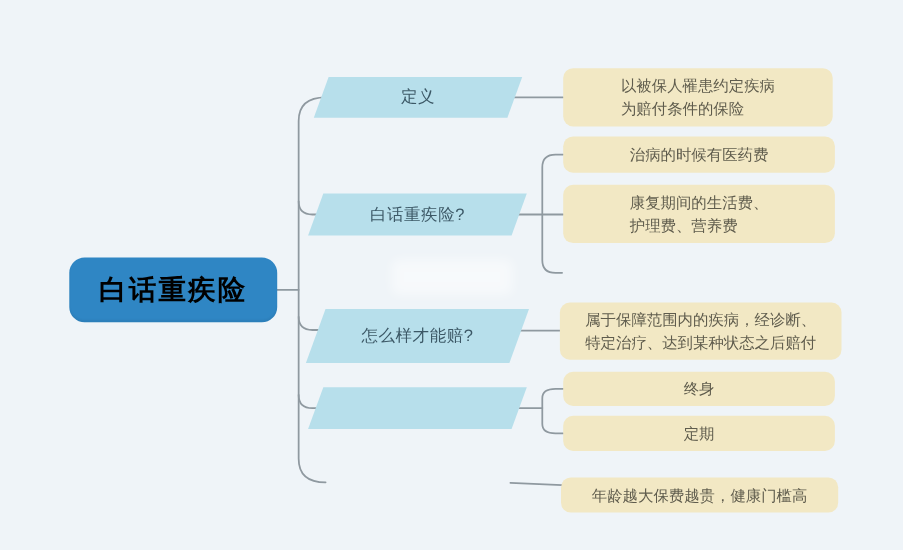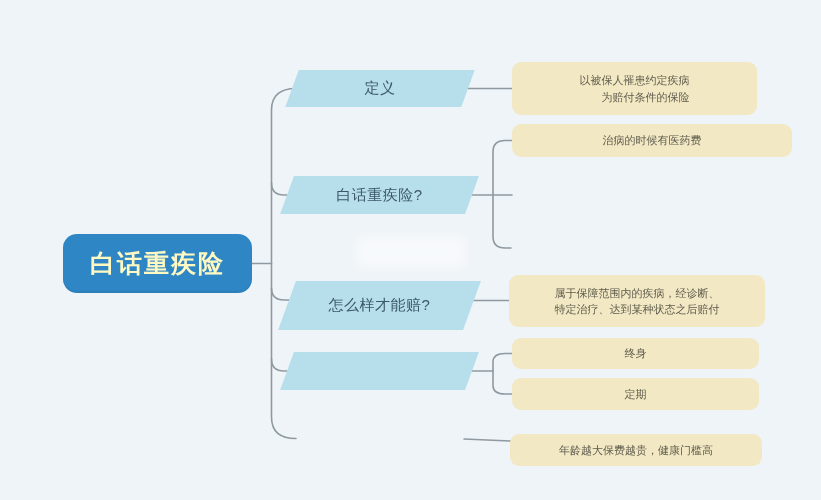--- a/index.html
+++ b/index.html
@@ -8,43 +8,43 @@
     width:821px; height:500px;
     background:#eff4f8;
     font-family:"Liberation Sans", sans-serif;
     overflow:hidden;
   }
   .connectors { position:absolute; left:0; top:0; width:821px; height:500px; }
   .node { position:absolute; display:flex; align-items:center; justify-content:center; box-sizing:border-box; }
   .root-node {
     background:#2f86c4;
     border-radius:14px;
-    color:#fef9c3;
+    color:#000000;
     font-weight:bold;
     font-size:25px;
     letter-spacing:2px;
     box-shadow: inset 0 -2px 2px rgba(0,0,0,0.06);
   }
   .branch {
     font-size:15px;
     color:#3c5866;
     font-weight:500;
     letter-spacing:0.5px;
   }
   .branch .pskew {
     position:absolute; left:0; top:0; right:0; bottom:0;
     background:#b7dfeb;
     transform: skewX(-20deg);
   }
   .branch .lbl { position:relative; }
   .leaf {
     background:#f2e8c4;
     border-radius:9px;
-    text-align:right;
-    font-size:11px;
+    text-align:left;
+    font-size:14px;
     color:#5f5c4d;
     line-height:1.5;
     white-space:pre-line;
   }
   .smudge {
     position:absolute;
     left:356px; top:236px; width:110px; height:32px;
     background:rgba(255,255,255,0.5);
     filter:blur(5px);
     border-radius:6px;
@@ -102,24 +102,28 @@
   <div class="node branch" style="left:287px; top:352px; width:185px; height:38px;">
     <span class="pskew"></span>
   </div>
 
 
   <div class="node leaf" style="left:512px; top:62px; width:245px; height:53px;">
     <span>以被保人罹患约定疾病
 为赔付条件的保险</span>
   </div>
 
-  <div class="node leaf" style="left:512px; top:124px; width:280px; height:33px;">
+  <div class="node leaf" style="left:512px; top:124px; width:247px; height:33px;">
     <span>治病的时候有医药费</span>
   </div>
 
+  <div class="node leaf" style="left:512px; top:168px; width:247px; height:53px;">
+    <span>康复期间的生活费、
+护理费、营养费</span>
+  </div>
 
 
   <div class="node leaf" style="left:509px; top:275px; width:256px; height:52px;">
     <span>属于保障范围内的疾病，经诊断、
 特定治疗、达到某种状态之后赔付</span>
   </div>
 
   <div class="node leaf" style="left:512px; top:378px; width:247px; height:32px;">
     <span>定期</span>
   </div>

